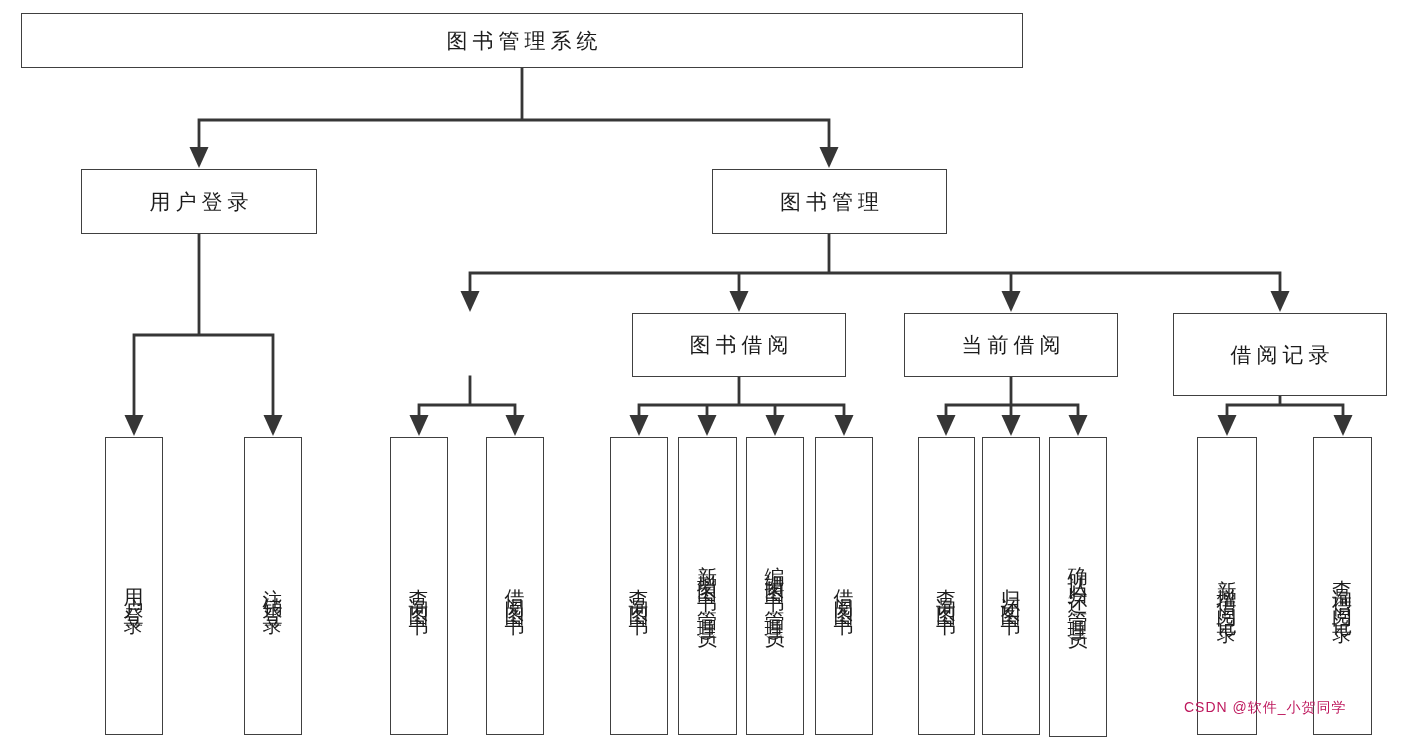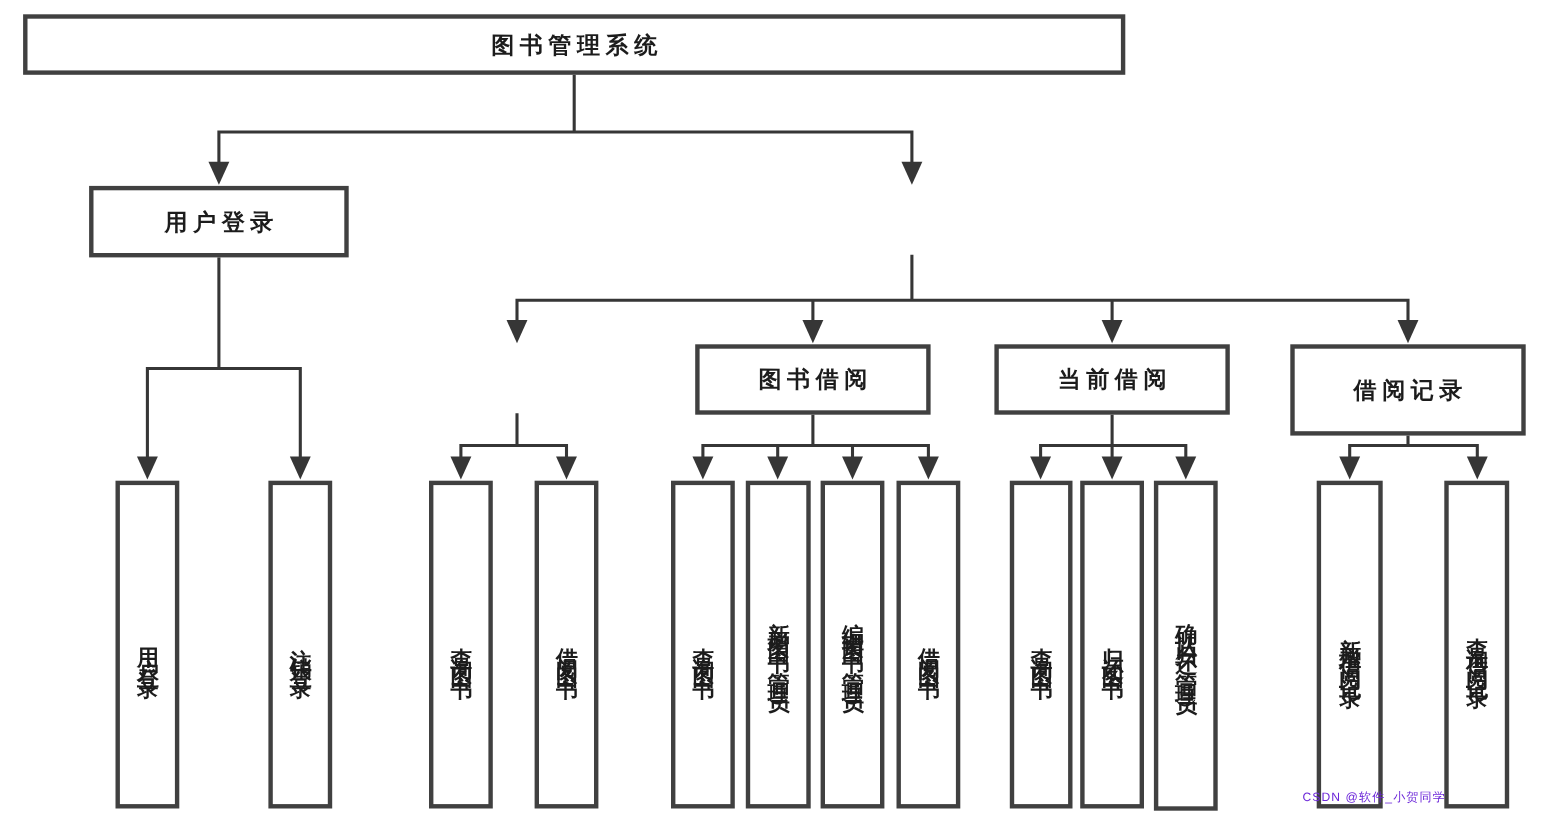--- a/index.html
+++ b/index.html
@@ -2,31 +2,31 @@
 <html><head>
 <meta charset="utf-8">
 <style>
   html,body{margin:0;padding:0;background:#ffffff;}
   .stage{
     position:relative;width:1405px;height:747px;background:#ffffff;overflow:hidden;
     font-family:"Liberation Sans","DejaVu Sans",sans-serif;color:#1c1c1c;
   }
   .wires{position:absolute;left:0;top:0;width:1405px;height:747px;}
   .box{
-    position:absolute;box-sizing:border-box;border:4px solid #404040;background:#ffffff;
-    display:flex;align-items:center;justify-content:center;z-index:2;font-weight:bold;
+    position:absolute;box-sizing:border-box;border:1px solid #404040;background:#ffffff;
+    display:flex;align-items:center;justify-content:center;z-index:2;
   }
   .h{font-size:21px;letter-spacing:5px;padding-left:5px;white-space:nowrap;}
   .v{
     writing-mode:vertical-rl;text-orientation:mixed;
     font-size:20px;letter-spacing:9px;padding-top:9px;line-height:1;
   }
   .watermark{
-    position:absolute;z-index:5;left:1184px;top:717px;width:216px;
-    font-size:11px;letter-spacing:1px;color:#6d28d9;white-space:nowrap;
+    position:absolute;z-index:5;left:1184px;top:699px;width:216px;
+    font-size:14px;letter-spacing:1px;color:#be185d;white-space:nowrap;
   }
 </style>
 </head>
 <body>
 
 <div class="stage">
 
   <svg class="wires" viewBox="0 0 1405 747" xmlns="http://www.w3.org/2000/svg">
     <g stroke="#363636" stroke-width="2.8" fill="none" stroke-linecap="square">
       <path d="M522 68 V120 M199 120 H829 M199 120 V152 M829 120 V152"></path>
@@ -56,20 +56,21 @@
       <polygon points="1001.5,415 1020.5,415 1011,436"></polygon>
       <polygon points="1068.5,415 1087.5,415 1078,436"></polygon>
       <polygon points="1217.5,415 1236.5,415 1227,436"></polygon>
       <polygon points="1333.5,415 1352.5,415 1343,436"></polygon>
     </g>
   </svg>
 
   <div class="box h" style="left:21px;top:13px;width:1002px;height:55px">图书管理系统</div>
 
   <div class="box h" style="left:81px;top:169px;width:236px;height:65px">用户登录</div>
+  <div class="box h" style="left:712px;top:169px;width:235px;height:65px">图书管理</div>
 
   <div class="box h" style="left:904px;top:313px;width:214px;height:64px">当前借阅</div>
   <div class="box h" style="left:632px;top:313px;width:214px;height:64px">图书借阅</div>
   <div class="box h" style="left:1173px;top:313px;width:214px;height:83px">借阅记录</div>
 
   <div class="box v" style="left:105px;top:437px;width:58px;height:298px">用户登录</div>
   <div class="box v" style="left:244px;top:437px;width:58px;height:298px">注销登录</div>
 
   <div class="box v" style="left:390px;top:437px;width:58px;height:298px">查询图书</div>
   <div class="box v" style="left:486px;top:437px;width:58px;height:298px">借阅图书</div>

